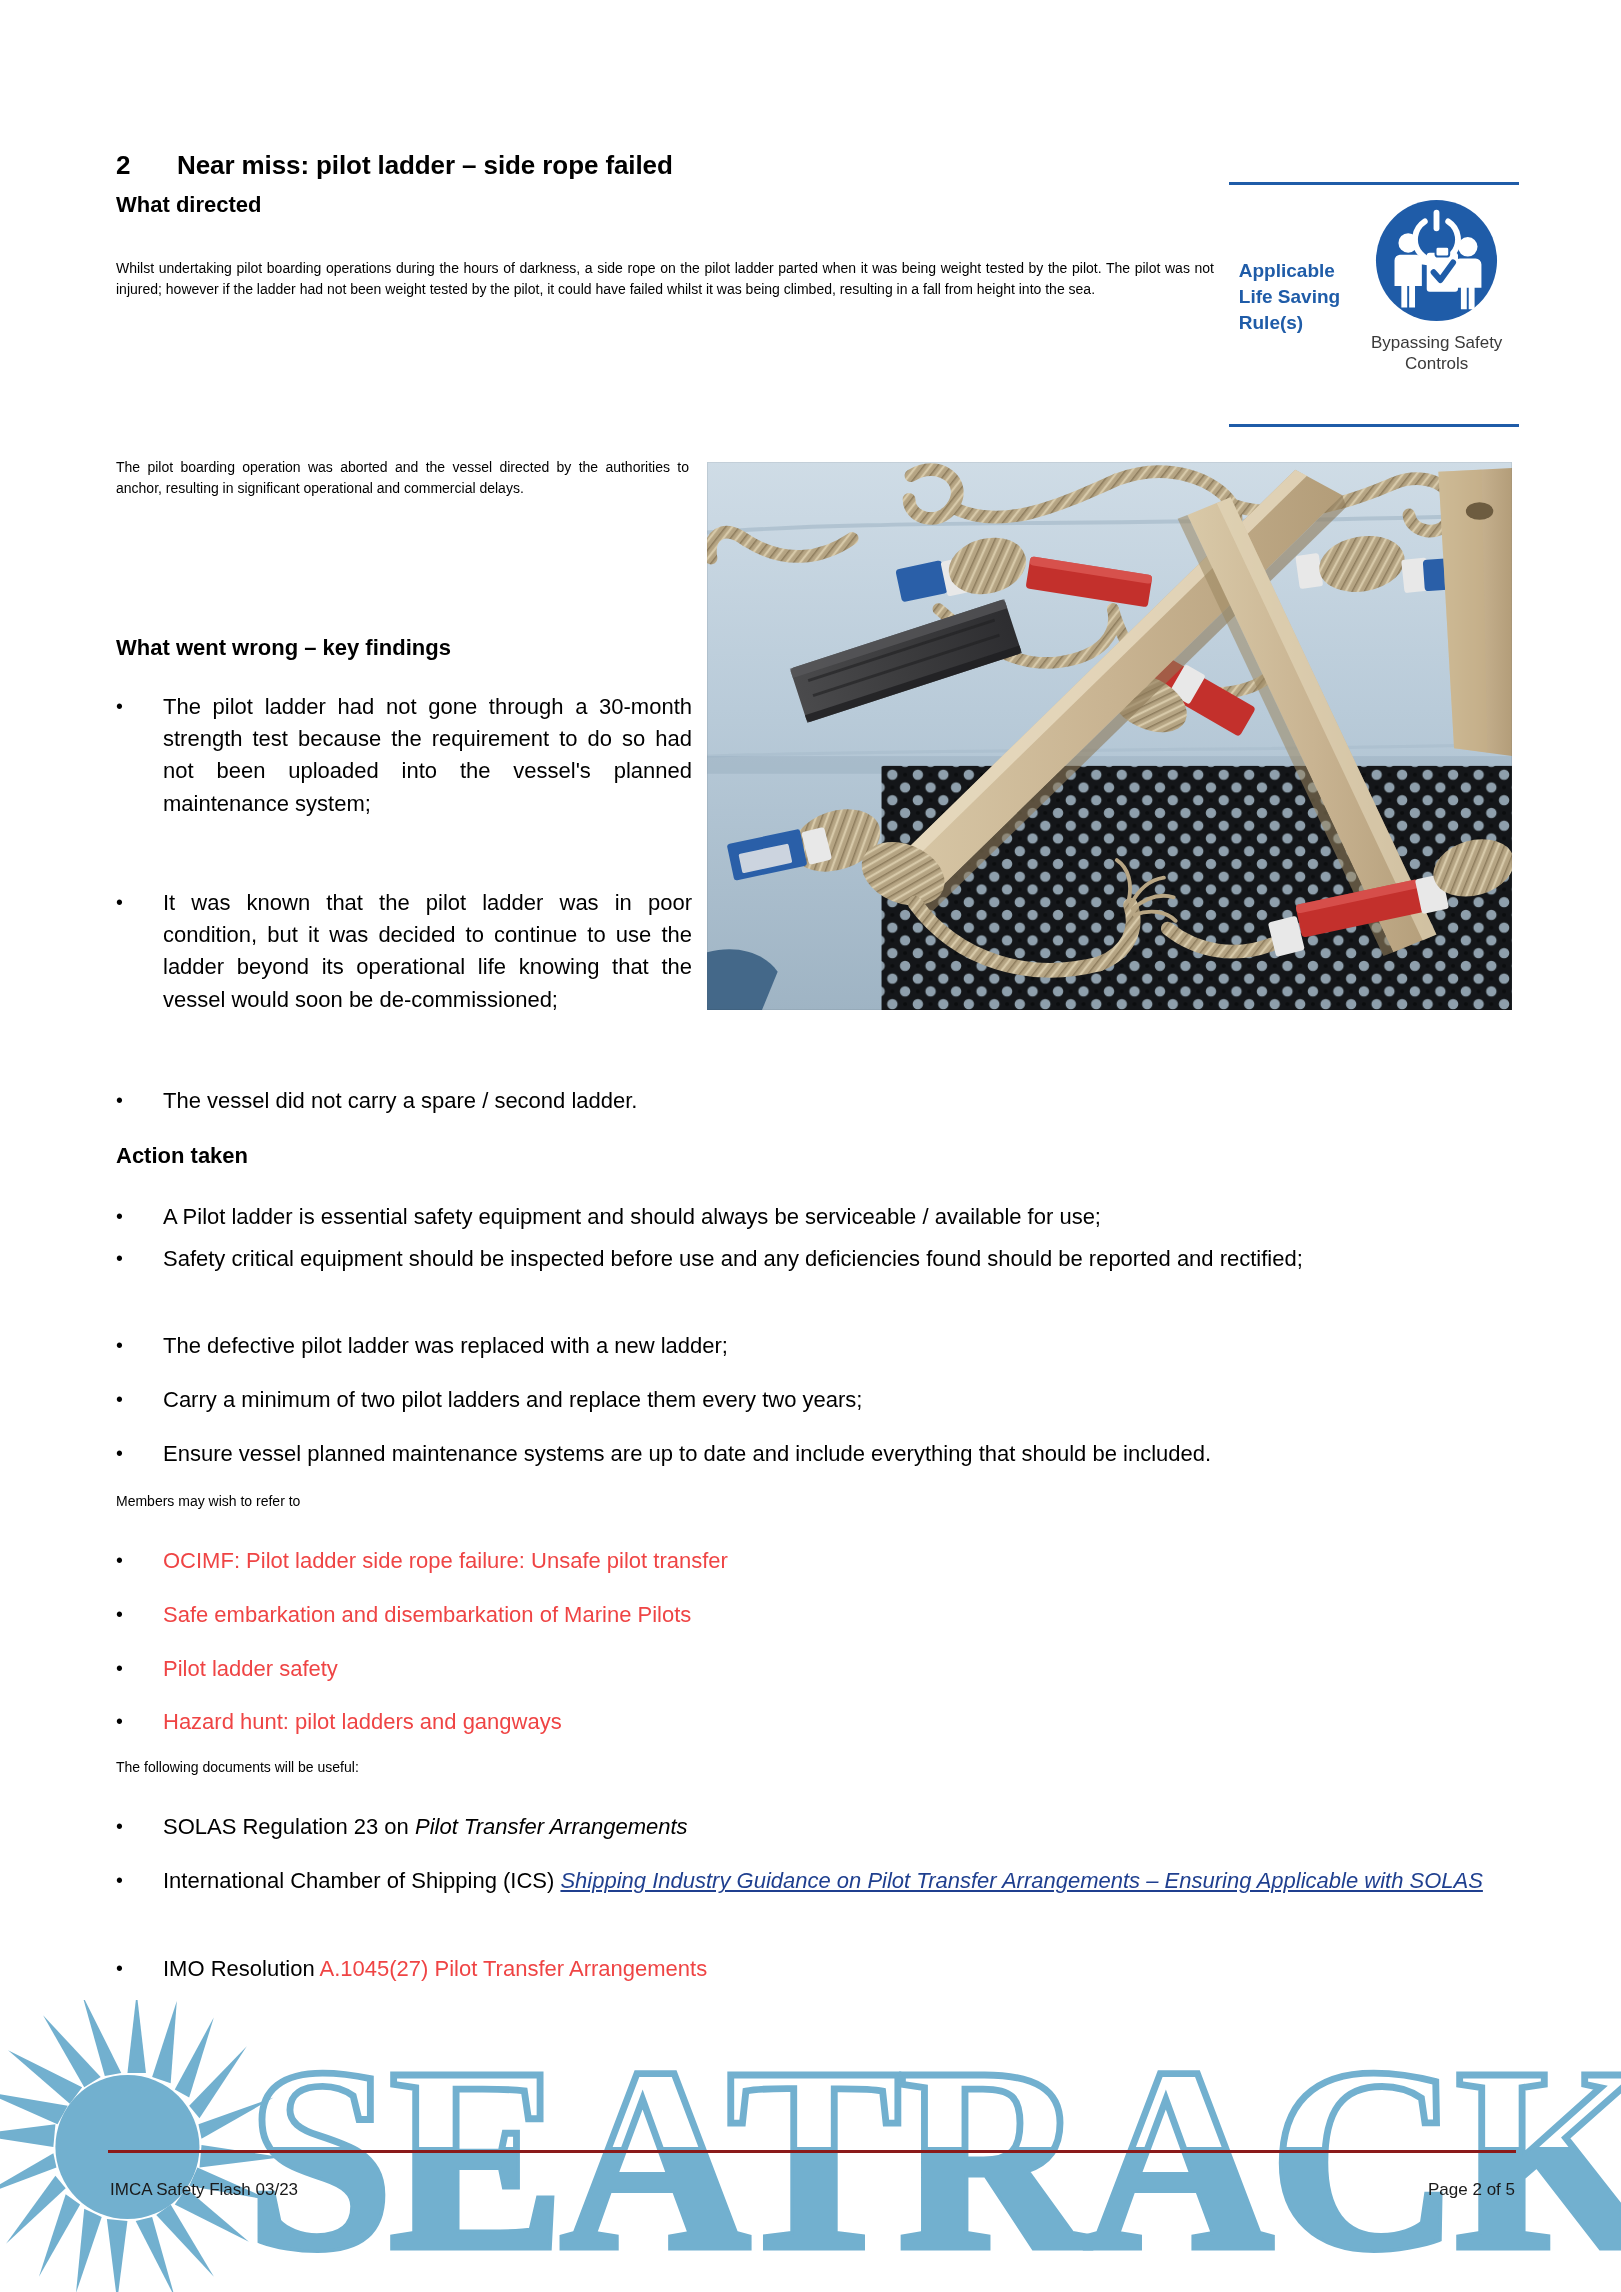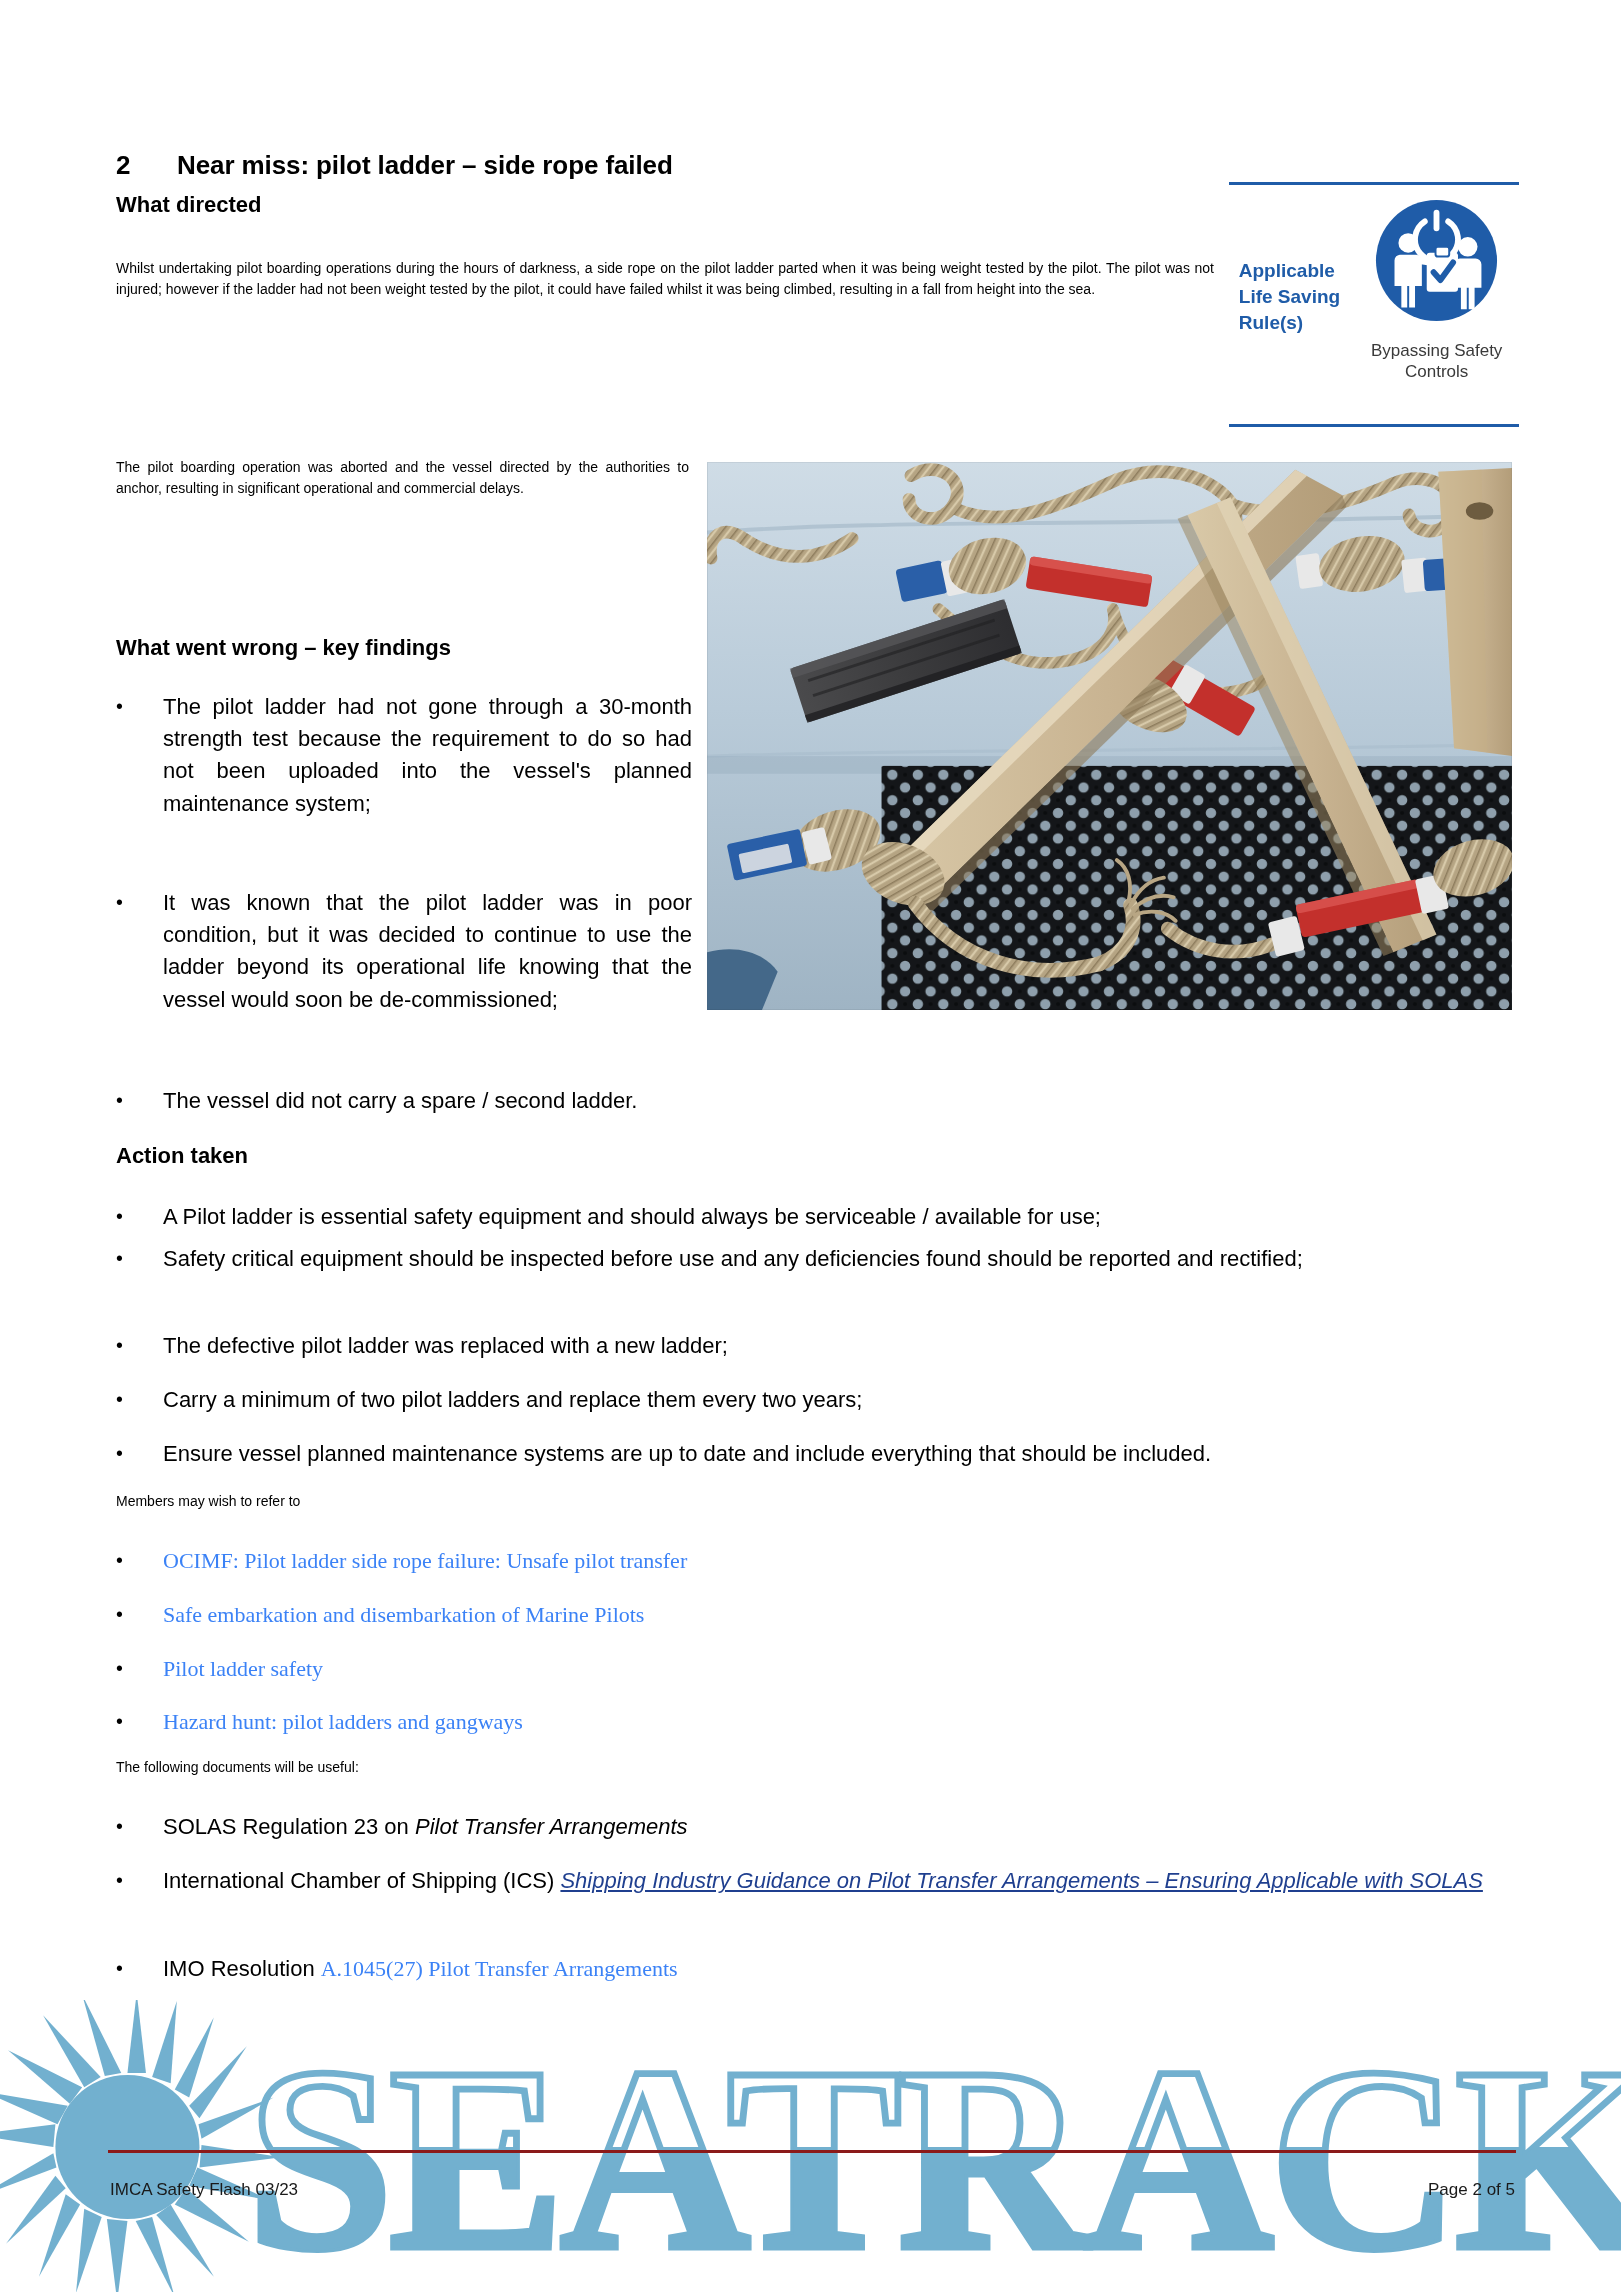--- a/index.html
+++ b/index.html
@@ -85,21 +85,21 @@
   }
   .lsr-icon-wrap {
     position: absolute;
     right: 9.8px;
     top: 15.7px;
     width: 145px;
     text-align: center;
   }
   .lsr-icon-wrap svg { display: block; margin: 0 auto; }
   .lsr-caption {
-    margin-top: 17px;
+    margin-top: 9px;
     font-size: 17px;
     color: #3a3a3a;
     line-height: 1.28;
   }
 
   
   .para {
     position: absolute;
     font-size: 14px;
     line-height: 1.465;
@@ -133,23 +133,22 @@
     line-height: 1.62;
     color: #000;
   }
   .bullet .btxt { flex: 1; text-align: justify; }
   .bullet.nojust .btxt { text-align: left; }
 
   .bullet.narrow { left: 116px; width: 576px; }
   .bullet.wide   { left: 116px; width: 1404px; }
 
   a.doclink, .lnk {
-    color: #3b82f6;
+    color: #ef4444;
     text-decoration: none;
-    font-family: Liberation Serif, serif;
   }
   .ital { font-style: italic; }
   .ital-lnk { font-style: italic; color: #1f3f8f; }
 
   
   .photo {
     position: absolute;
     left: 707px;
     top: 462px;
     width: 805px;

